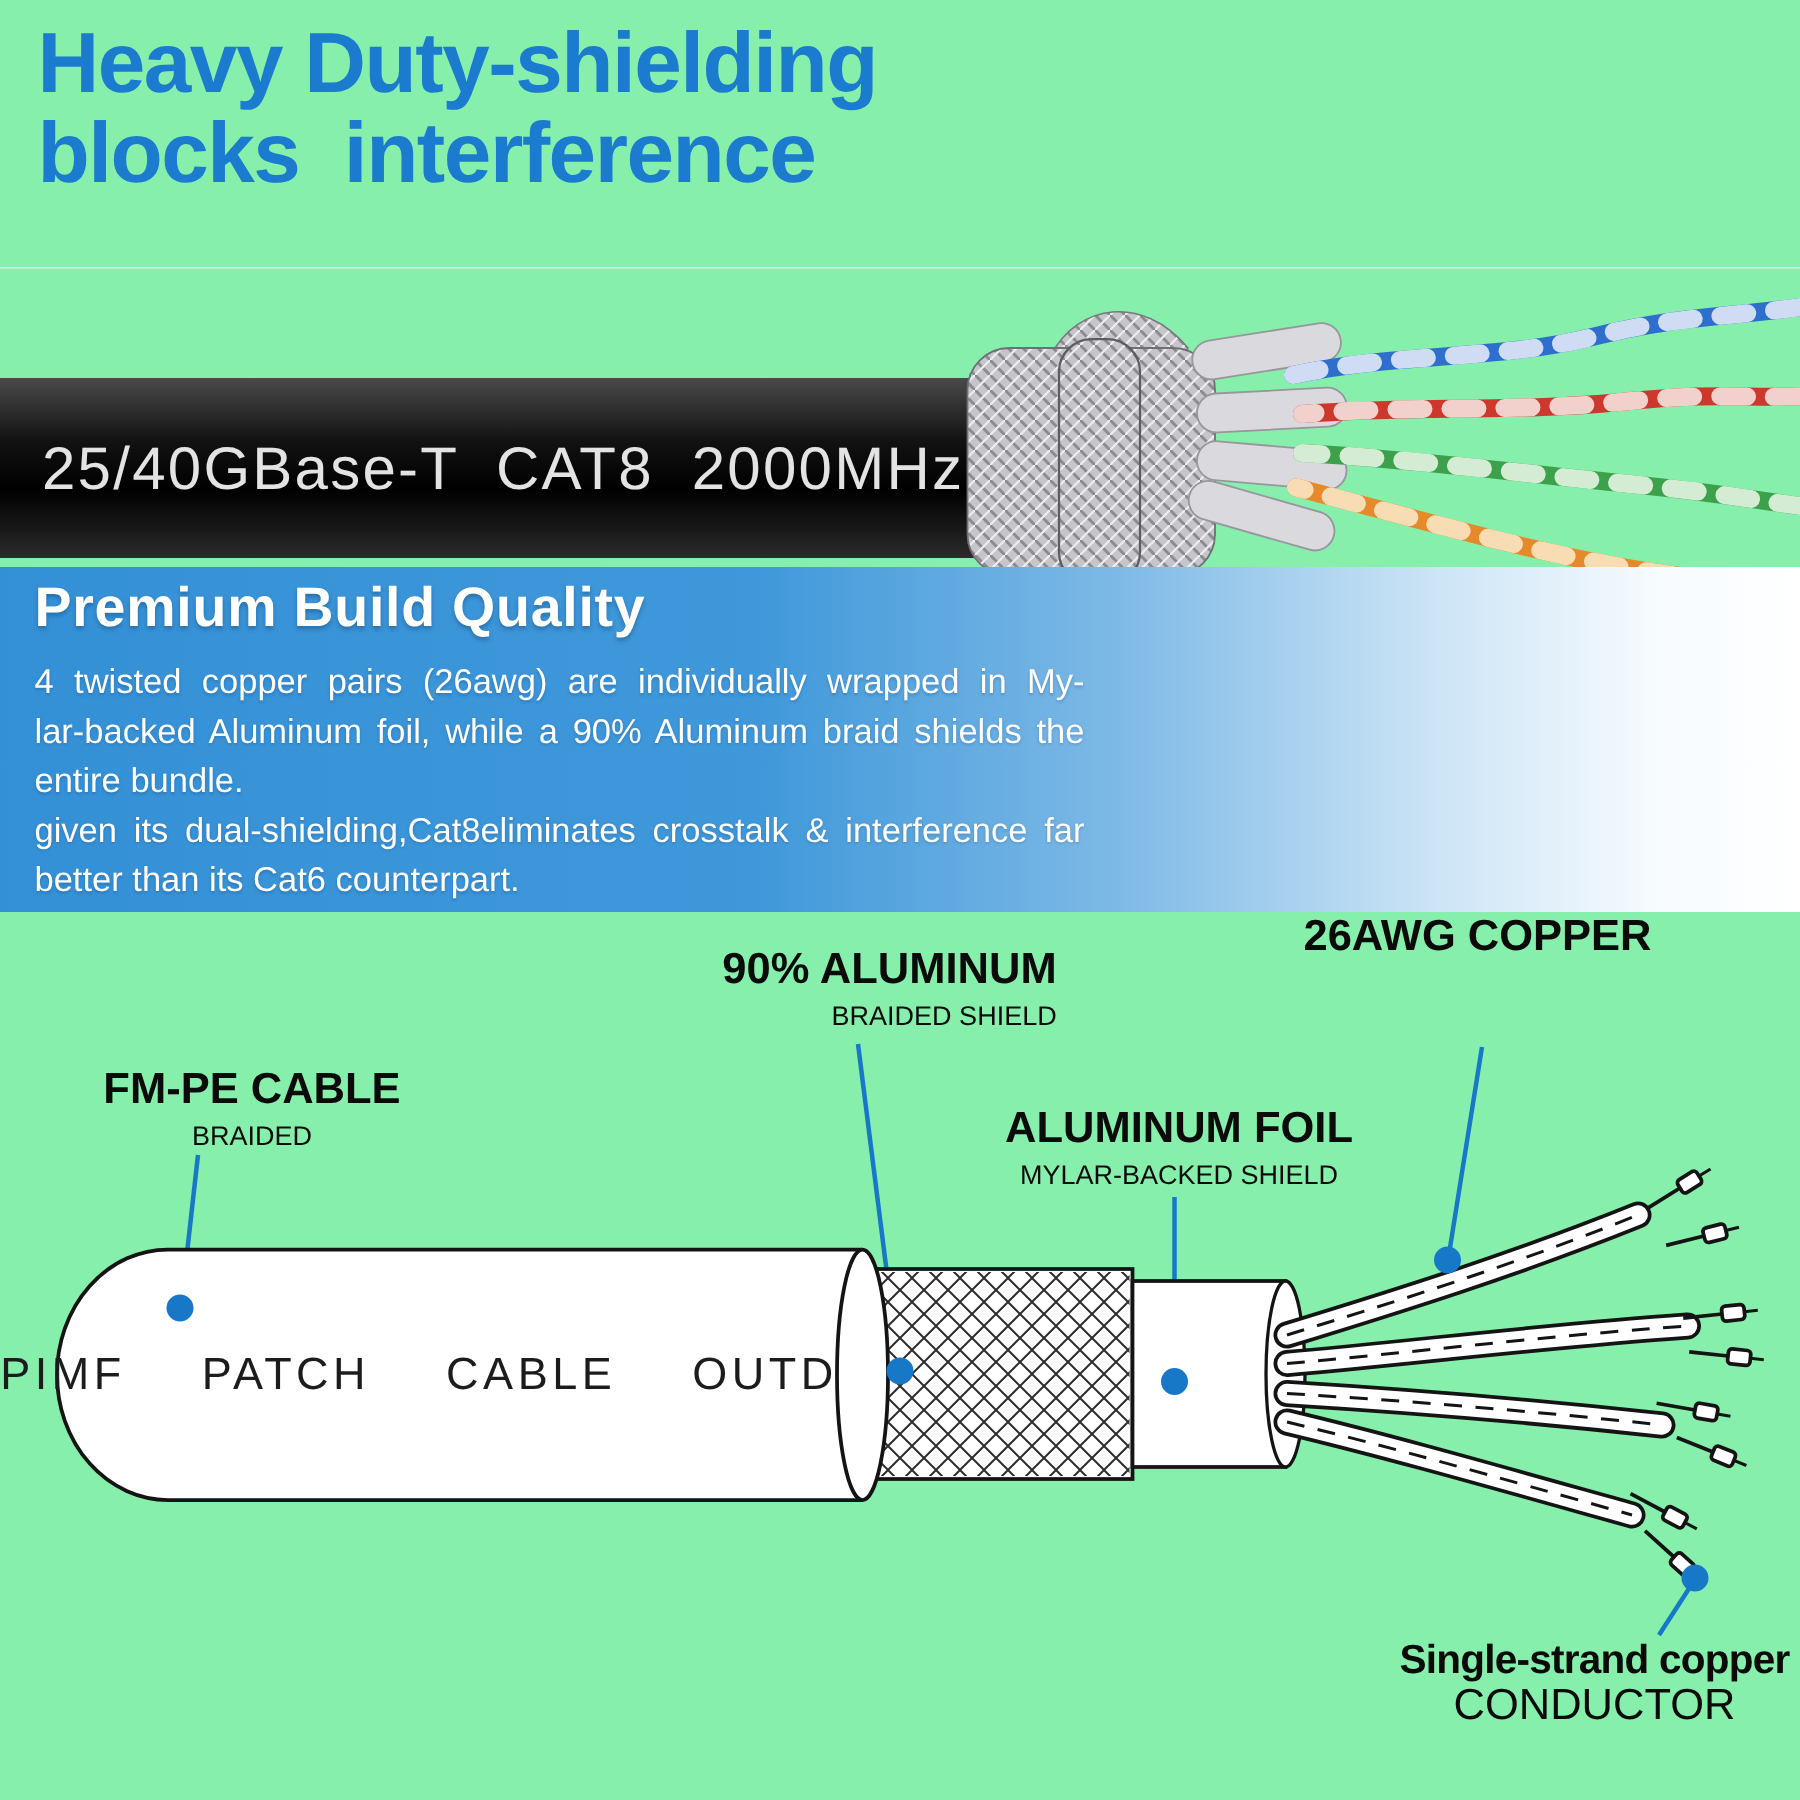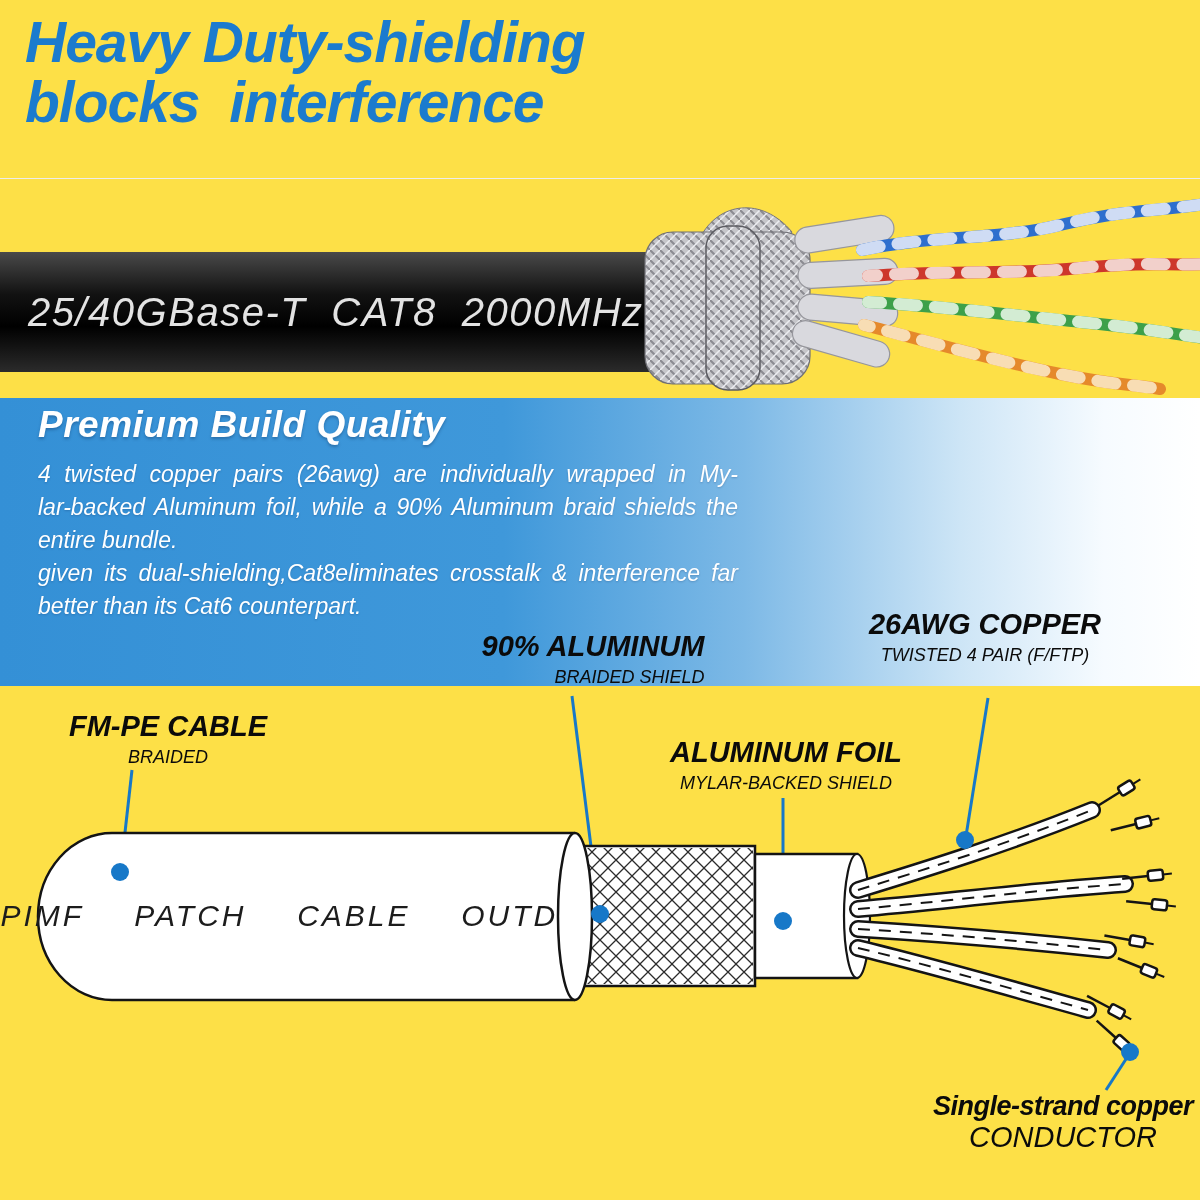--- a/index.html
+++ b/index.html
@@ -1,33 +1,33 @@
 <!DOCTYPE html>
 <html><head>
 <meta charset="utf-8">
 <style>
   * { margin:0; padding:0; box-sizing:border-box; }
   body { background:#ffffff; font-family:"Liberation Sans", sans-serif; }
-  .page { position:relative; width:1200px; height:1200px; background:#fde047; overflow:hidden;font-style:italic; }
+  .page { position:relative; width:1200px; height:1200px; background:#86efac; overflow:hidden; }
 
   
   .header { position:absolute; top:12px; left:25px; color:#1b7bce; }
   .header .h-line { font-size:57px; font-weight:800; line-height:60px; letter-spacing:-1px; white-space:pre; }
 
   .hairline { position:absolute; top:178px; left:0; width:1200px; height:1px; background:#ececec; }
 
   
   .photo-svg { position:absolute; top:180px; left:0; }
   .cable-print { font-family:"Liberation Sans", sans-serif; font-size:40px; font-weight:500;
                  fill:#e3e3e3; letter-spacing:1.5px; white-space:pre; }
 
   
-  .banner { position:absolute; top:398px; left:0; width:1200px; height:288px;
+  .banner { position:absolute; top:378px; left:0; width:1200px; height:230px;
             background:linear-gradient(90deg,#3490d6 0%,#3f98da 42%,#7db9e6 62%,#cde5f6 80%,#f6fbff 92%,#ffffff 100%);
-            padding:6px 0 0 38px; }
+            padding:6px 0 0 23px; }
   .banner-title { font-size:37px; font-weight:800; color:#ffffff; letter-spacing:0.5px;
                   text-shadow:0 2px 3px rgba(15,45,90,.35); }
   .banner-text { margin-top:12px; width:700px; color:#ffffff; text-shadow:0 1px 2px rgba(15,45,90,.25); }
   .banner-text .p-line { font-size:23px; line-height:33px; }
   .banner-text .p-line.just { text-align:justify; text-align-last:justify; }
 
   
   .dlabel { position:absolute; transform:translateX(-50%); text-align:center; color:#0b0b0b; white-space:nowrap; }
   .dlabel .b { font-size:29px; font-weight:800; letter-spacing:0px; line-height:32px; }
   .dlabel .r { font-size:18px; font-weight:400; line-height:31px; }
@@ -119,21 +119,20 @@
       <div class="p-line">better than its Cat6 counterpart.</div>
     </div>
   </div>
 
   <div class="dlabel" style="left:593px; top:630px;text-align:right;">
     <div class="b">90% ALUMINUM</div>
     <div class="r">BRAIDED SHIELD</div>
   </div>
   <div class="dlabel" style="left:985px; top:608px;">
     <div class="b">26AWG COPPER</div>
-    <div class="r">TWISTED 4 PAIR (F/FTP)</div>
   </div>
   <div class="dlabel" style="left:131px; top:710px;margin-left:37px;">
     <div class="b">FM-PE CABLE</div>
     <div class="r">BRAIDED</div>
   </div>
   <div class="dlabel" style="left:786px; top:736px;">
     <div class="b">ALUMINUM FOIL</div>
     <div class="r">MYLAR-BACKED SHIELD</div>
   </div>
   <div class="dlabel small-b" style="left:1063px; top:1090px;">

